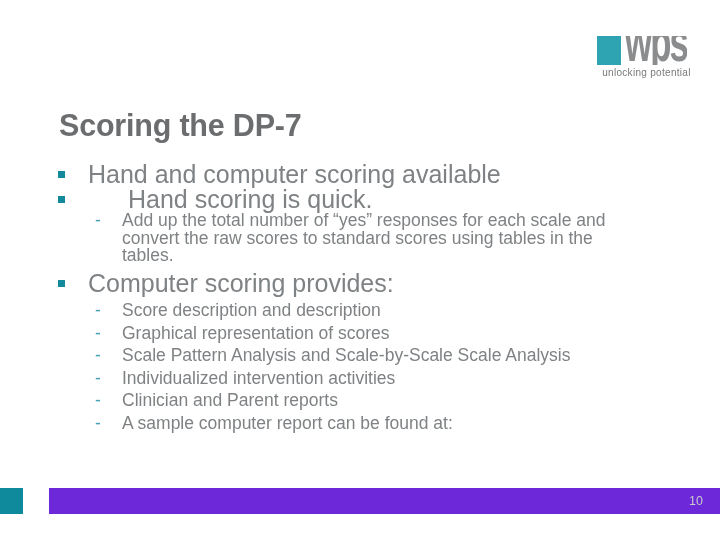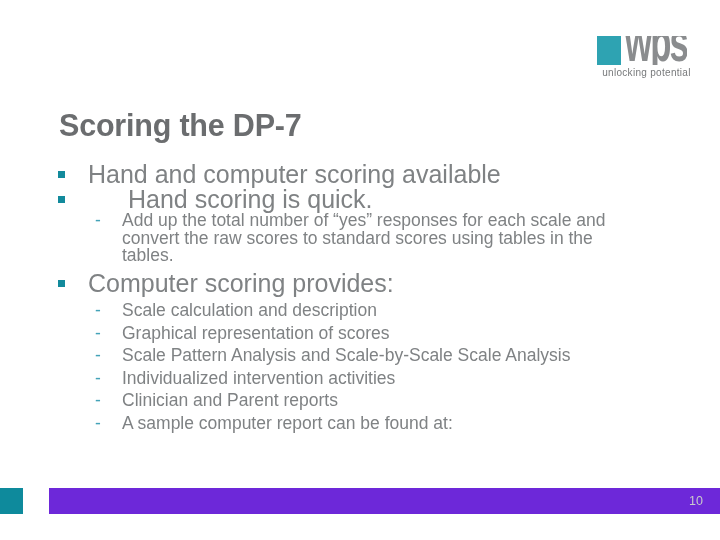--- a/index.html
+++ b/index.html
@@ -84,21 +84,21 @@
     </span>
   </div>
 
   <div class="b-row row3">
     <span class="b-sq"></span>
     <span class="b-txt">Computer scoring provides:</span>
   </div>
 
   <div class="s-row sr0">
     <span class="s-dash">-</span>
-    <span class="s-txt">Scale calculation and description</span>
+    <span class="s-txt">Score description and description</span>
   </div>
   <div class="s-row sr1">
     <span class="s-dash">-</span>
     <span class="s-txt">Graphical representation of scores</span>
   </div>
   <div class="s-row sr2">
     <span class="s-dash">-</span>
     <span class="s-txt">Scale Pattern Analysis and Scale-by-Scale Scale Analysis</span>
   </div>
   <div class="s-row sr3">

